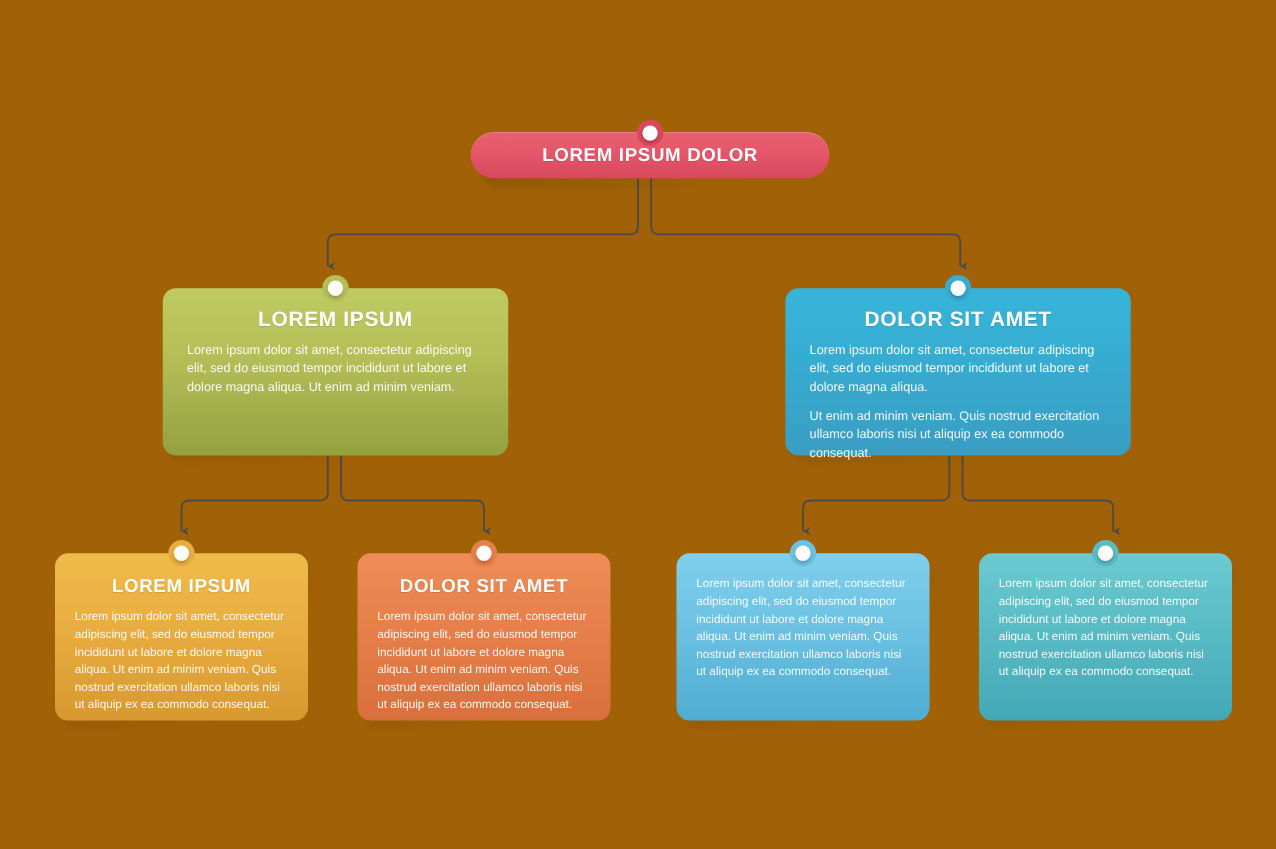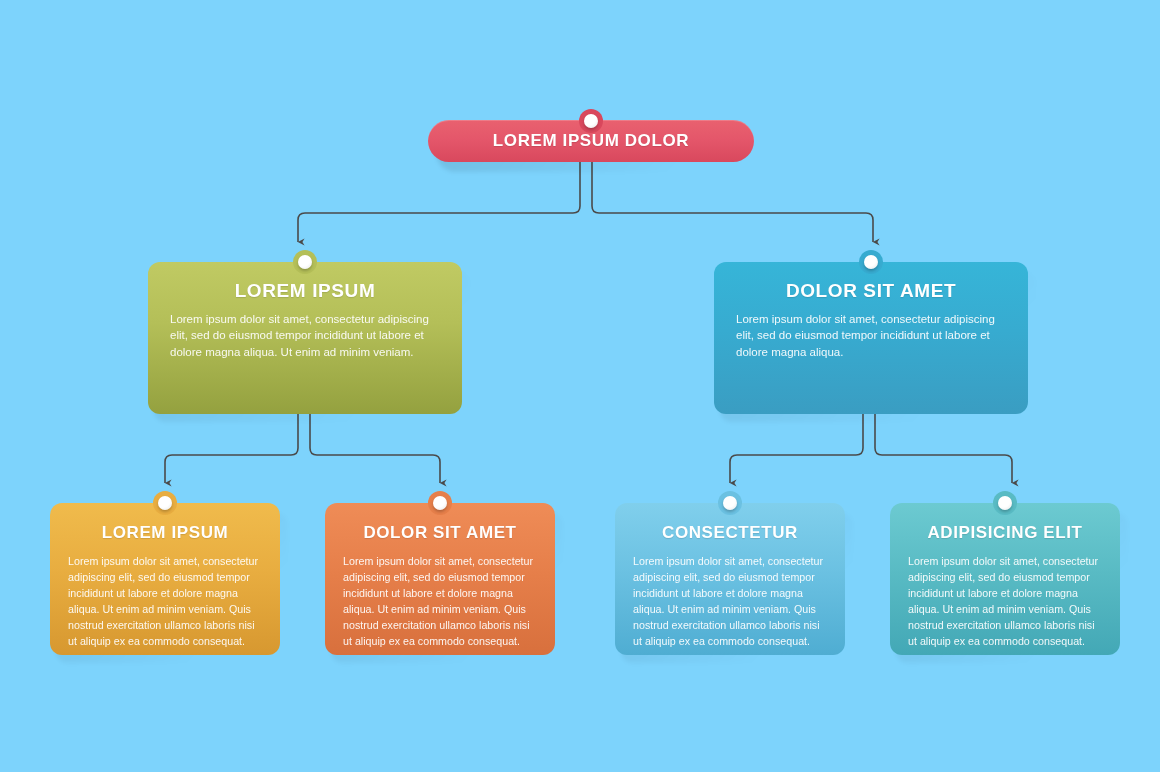--- a/index.html
+++ b/index.html
@@ -7,21 +7,21 @@
     margin: 0; padding: 0;
     width: 1160px; height: 772px;
     background: #ffffff;
     font-family: "Liberation Sans", sans-serif;
     overflow: hidden;
   }
   #stage {
     position: relative;
     width: 1160px;
     height: 772px;
-    background: #7dd3fc;
+    background: #a16207;
   }
   svg.connectors {
     position: absolute;
     left: 0; top: 0;
     width: 1160px; height: 772px;
     pointer-events: none;
   }
 
   
   .node {
@@ -184,20 +184,21 @@
       <div class="dot"></div>
     </div>
   </div>
 
   <div class="node lvl2" id="node-blue">
     <div class="shadow-plate"></div>
     <div class="panel">
       <div class="title">DOLOR SIT AMET</div>
       <div class="body">
         <p>Lorem ipsum dolor sit amet, consectetur adipiscing elit, sed do eiusmod tempor incididunt ut labore et dolore magna aliqua.</p>
+        <p>Ut enim ad minim veniam. Quis nostrud exercitation ullamco laboris nisi ut aliquip ex ea commodo consequat.</p>
       </div>
     </div>
     <div class="pin">
       <div class="ring" style="background:#37abd0"></div>
       <div class="dot"></div>
     </div>
   </div>
 
   <div class="node lvl3" id="node-yellow">
     <div class="shadow-plate"></div>
@@ -223,35 +224,33 @@
     </div>
     <div class="pin">
       <div class="ring" style="background:#e67f4a"></div>
       <div class="dot"></div>
     </div>
   </div>
 
   <div class="node lvl3" id="node-lightblue">
     <div class="shadow-plate"></div>
     <div class="panel">
-      <div class="title">CONSECTETUR</div>
       <div class="body">
         <p>Lorem ipsum dolor sit amet, consectetur adipiscing elit, sed do eiusmod tempor incididunt ut labore et dolore magna aliqua. Ut enim ad minim veniam. Quis nostrud exercitation ullamco laboris nisi ut aliquip ex ea commodo consequat.</p>
       </div>
     </div>
     <div class="pin">
       <div class="ring" style="background:#6bc1e2"></div>
       <div class="dot"></div>
     </div>
   </div>
 
   <div class="node lvl3" id="node-teal">
     <div class="shadow-plate"></div>
     <div class="panel">
-      <div class="title">ADIPISICING ELIT</div>
       <div class="body">
         <p>Lorem ipsum dolor sit amet, consectetur adipiscing elit, sed do eiusmod tempor incididunt ut labore et dolore magna aliqua. Ut enim ad minim veniam. Quis nostrud exercitation ullamco laboris nisi ut aliquip ex ea commodo consequat.</p>
       </div>
     </div>
     <div class="pin">
       <div class="ring" style="background:#59bbc4"></div>
       <div class="dot"></div>
     </div>
   </div>
 

